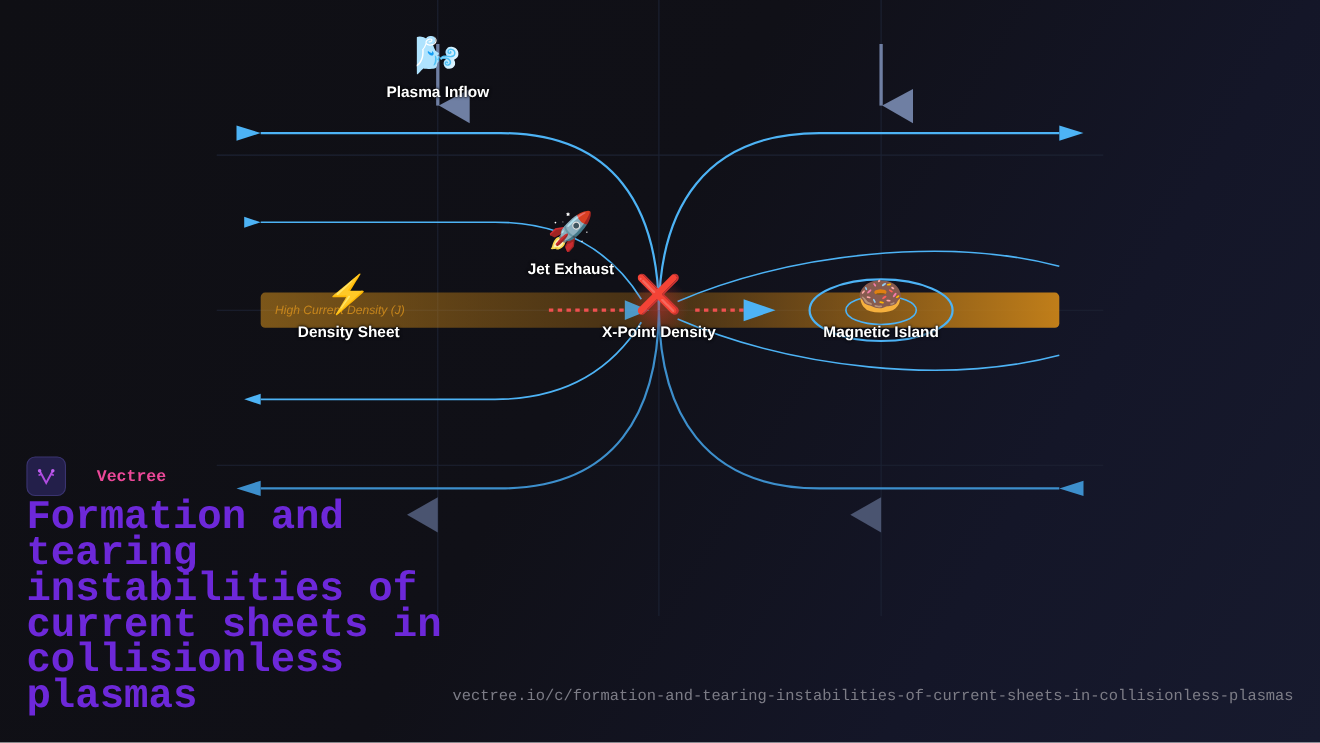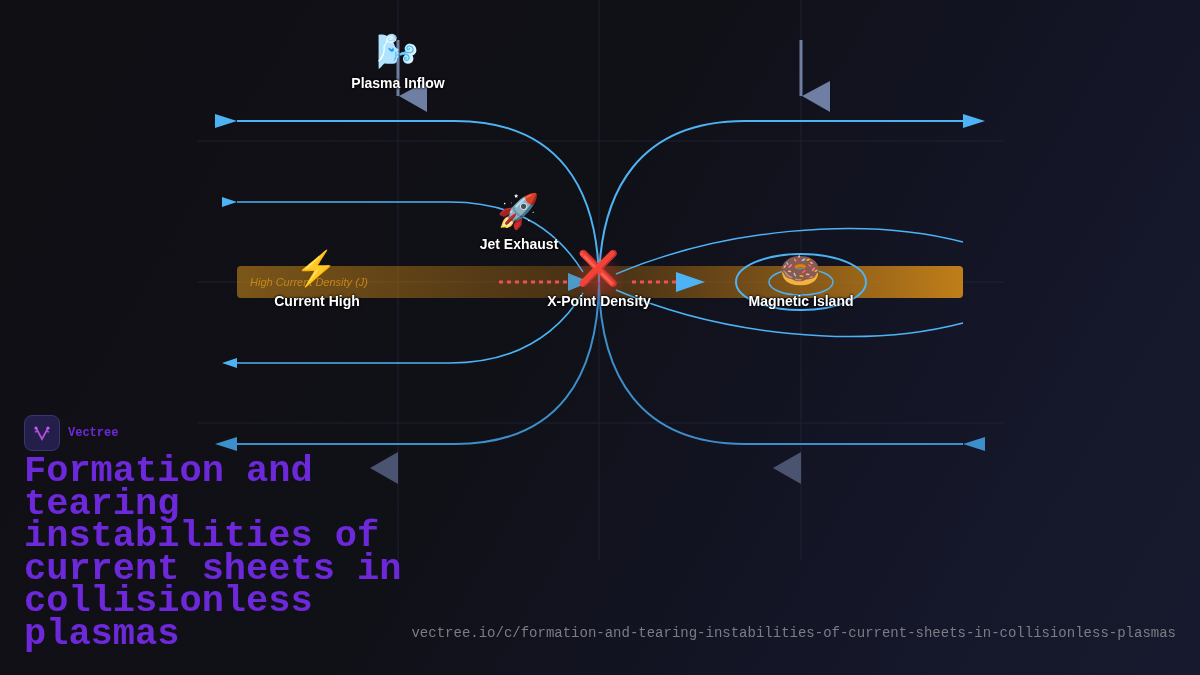--- a/index.html
+++ b/index.html
@@ -26,22 +26,23 @@
   }
   .brand {
     position:absolute; left:24px; top:415px; display:flex; align-items:center; gap:8px;
   }
   .brand-logo {
     width:34px; height:34px; border-radius:8px;
     background:#231f4a; border:1px solid #3a3470;
     display:flex; align-items:center; justify-content:center;
   }
   .brand-name {
-    color:#6d28d9; font-size:12px; font-weight:bold;
+    color:#ec4899; font-size:15px; font-weight:bold;
     font-family: "Liberation Mono", monospace;
+    margin-left: 20px;
   }
   .title {
     position:absolute; left:24px; top:455px; width:400px;
     color:#6d28d9; font-size:37px; font-weight:bold; line-height:32.5px;
     font-family: "Liberation Mono", monospace; margin:0;
   }
   .url {
     position:absolute; right:24px; top:625px;
     color:#7c7c86; font-size:14px;
     font-family: "Liberation Mono", monospace;
@@ -137,21 +138,21 @@
 
   
   <div class="node-emoji" style="left:519px; top:194px;">🚀</div>
   <div class="node-label" style="left:519px; top:236px;">Jet Exhaust</div>
 
   
   <div class="sheet-text">High Current Density (J)</div>
 
   
   <div class="node-emoji" style="left:317px; top:251px;">⚡</div>
-  <div class="node-label" style="left:317px; top:293px;">Current High</div>
+  <div class="node-label" style="left:317px; top:293px;">Density Sheet</div>
 
   
   <div class="node-emoji" style="left:599px; top:251px;">❌</div>
   <div class="node-label" style="left:599px; top:293px;">X-Point Density</div>
 
   
   <div class="node-emoji" style="left:801px; top:253px;">🍩</div>
   <div class="node-label" style="left:801px; top:293px;">Magnetic Island</div>
 </div>
 

